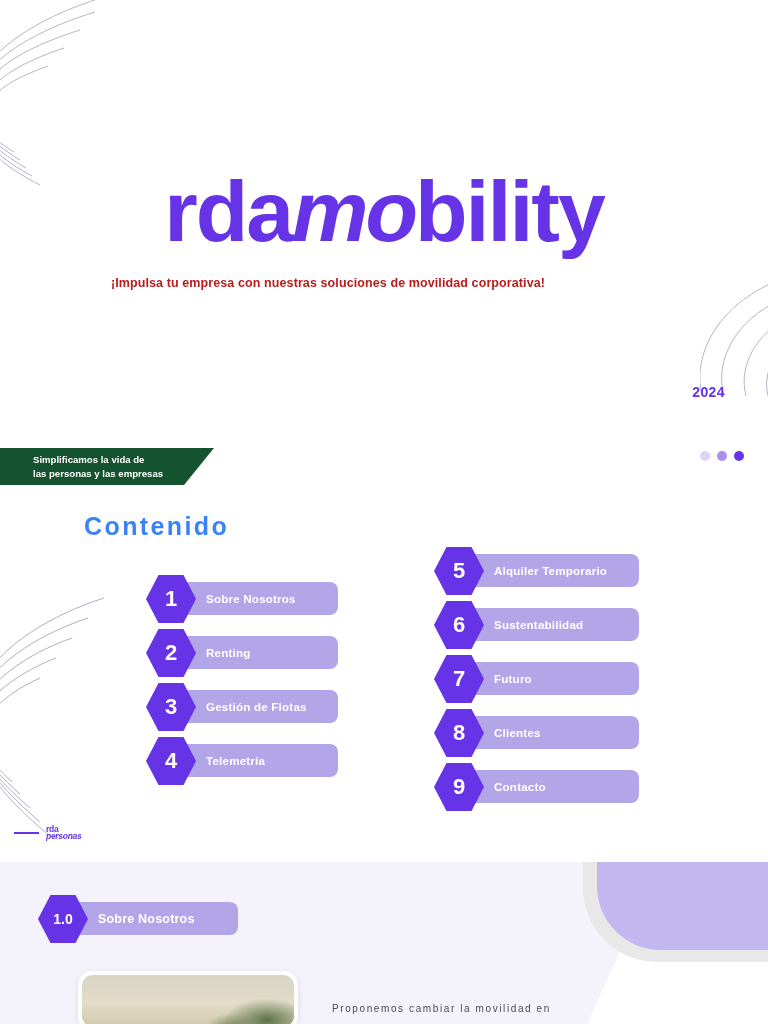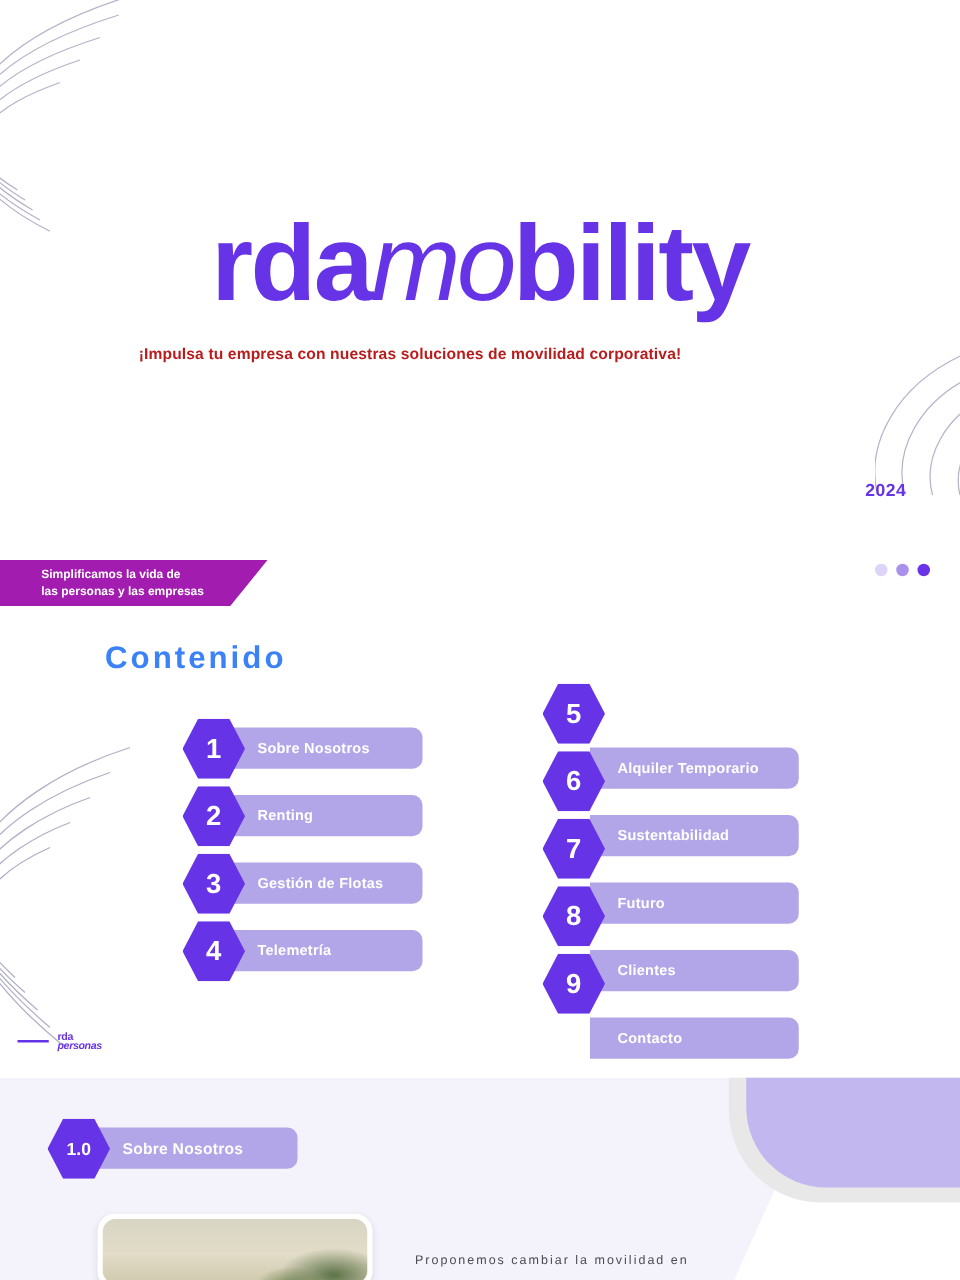--- a/index.html
+++ b/index.html
@@ -42,21 +42,21 @@
   .logo {
     font-size: 86px;
     line-height: 1;
     color: #6633e6;
     font-weight: 700;
     letter-spacing: -2px;
     white-space: nowrap;
   }
   .logo .ital {
     font-style: italic;
-    font-weight: 400;
+    font-weight: 700;
     letter-spacing: -3px;
   }
   .tagline {
     position: absolute;
     top: 276px;
     left: 0;
     width: 656px;
     text-align: center;
     font-size: 12.5px;
     font-weight: 700;
@@ -87,21 +87,21 @@
   .dot.d2 { background: #a890ec; }
   .dot.d3 { background: #6b33e8; }
 
   
   .banner {
     position: absolute;
     top: 448px;
     left: 0;
     width: 214px;
     height: 37px;
-    background: #a21caf;
+    background: #14532d;
     clip-path: polygon(0 0, 100% 0, 86% 100%, 0 100%);
     color: #ffffff;
     font-size: 9.6px;
     font-weight: 700;
     line-height: 1.45;
     padding: 5px 0 0 33px;
     box-sizing: border-box;
   }
 
   
@@ -138,21 +138,21 @@
     display: flex;
     align-items: center;
     padding-left: 22px;
     box-sizing: border-box;
     color: #ffffff;
     font-size: 11.6px;
     font-weight: 700;
     letter-spacing: 0.2px;
   }
   #toc-left  .toc-bar { width: 154px; }
-  #toc-right .toc-bar { width: 167px; margin-top: 44px; }
+  #toc-right .toc-bar { width: 167px; }
 
   .hexa {
     position: absolute;
     left: 0;
     top: 0;
     width: 50px;
     height: 50px;
     background: #6633e6;
     clip-path: polygon(25% 2%, 75% 2%, 100% 50%, 75% 98%, 25% 98%, 0% 50%);
     display: flex;

